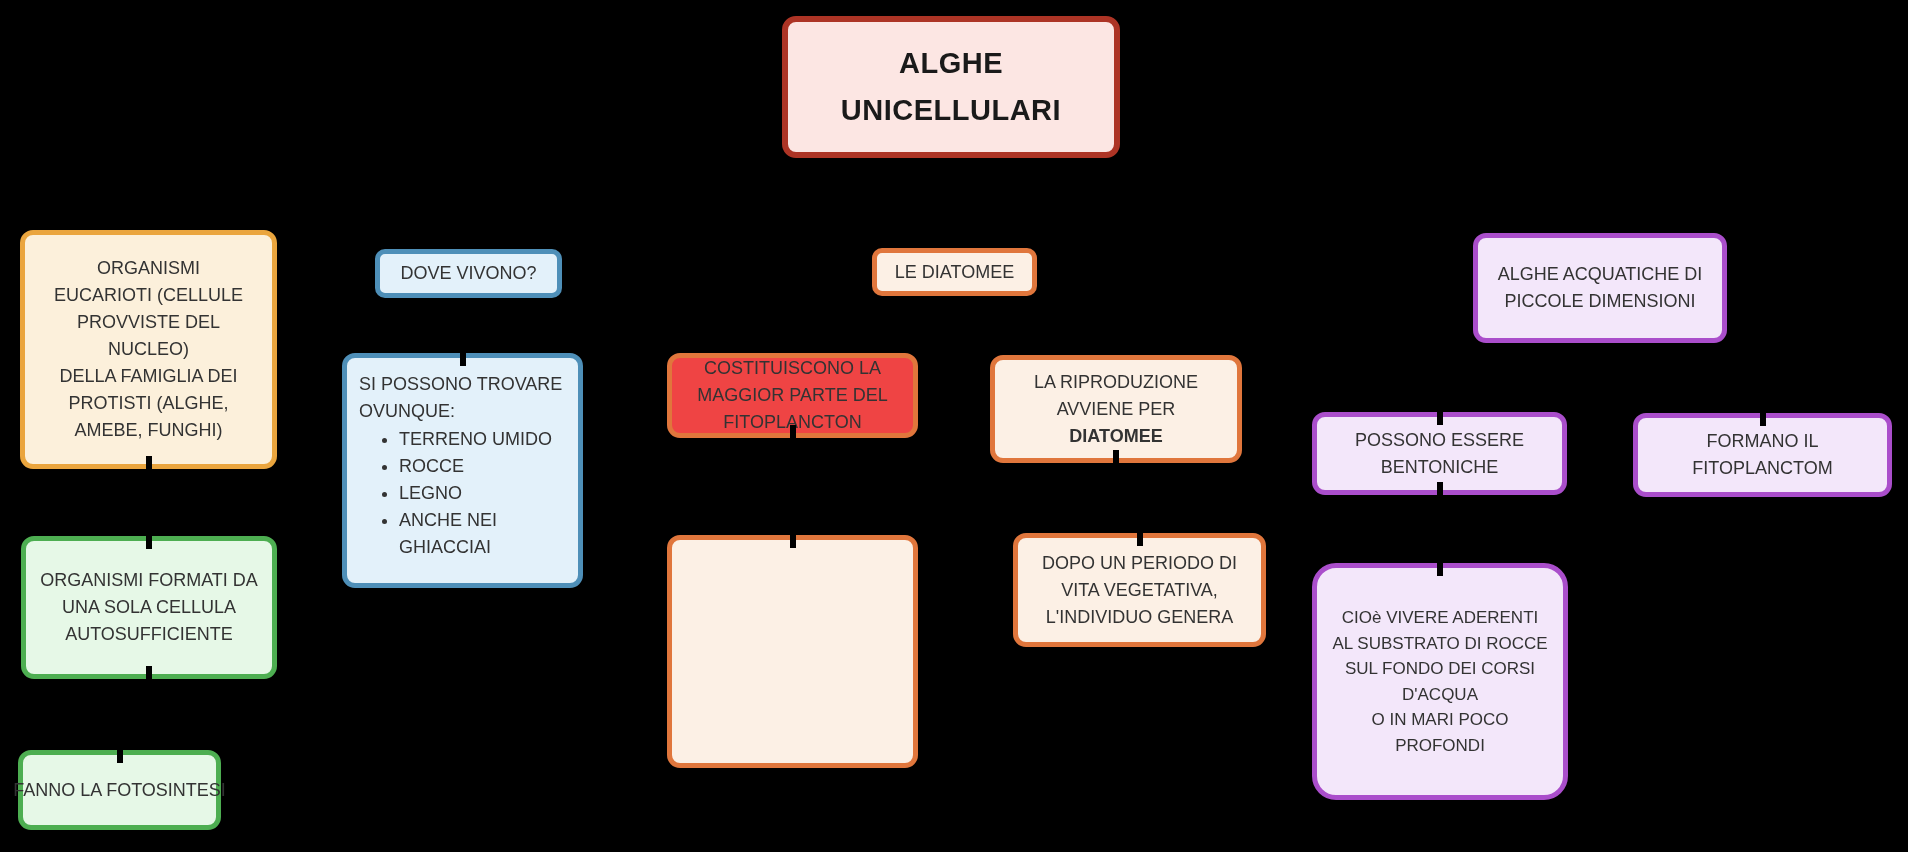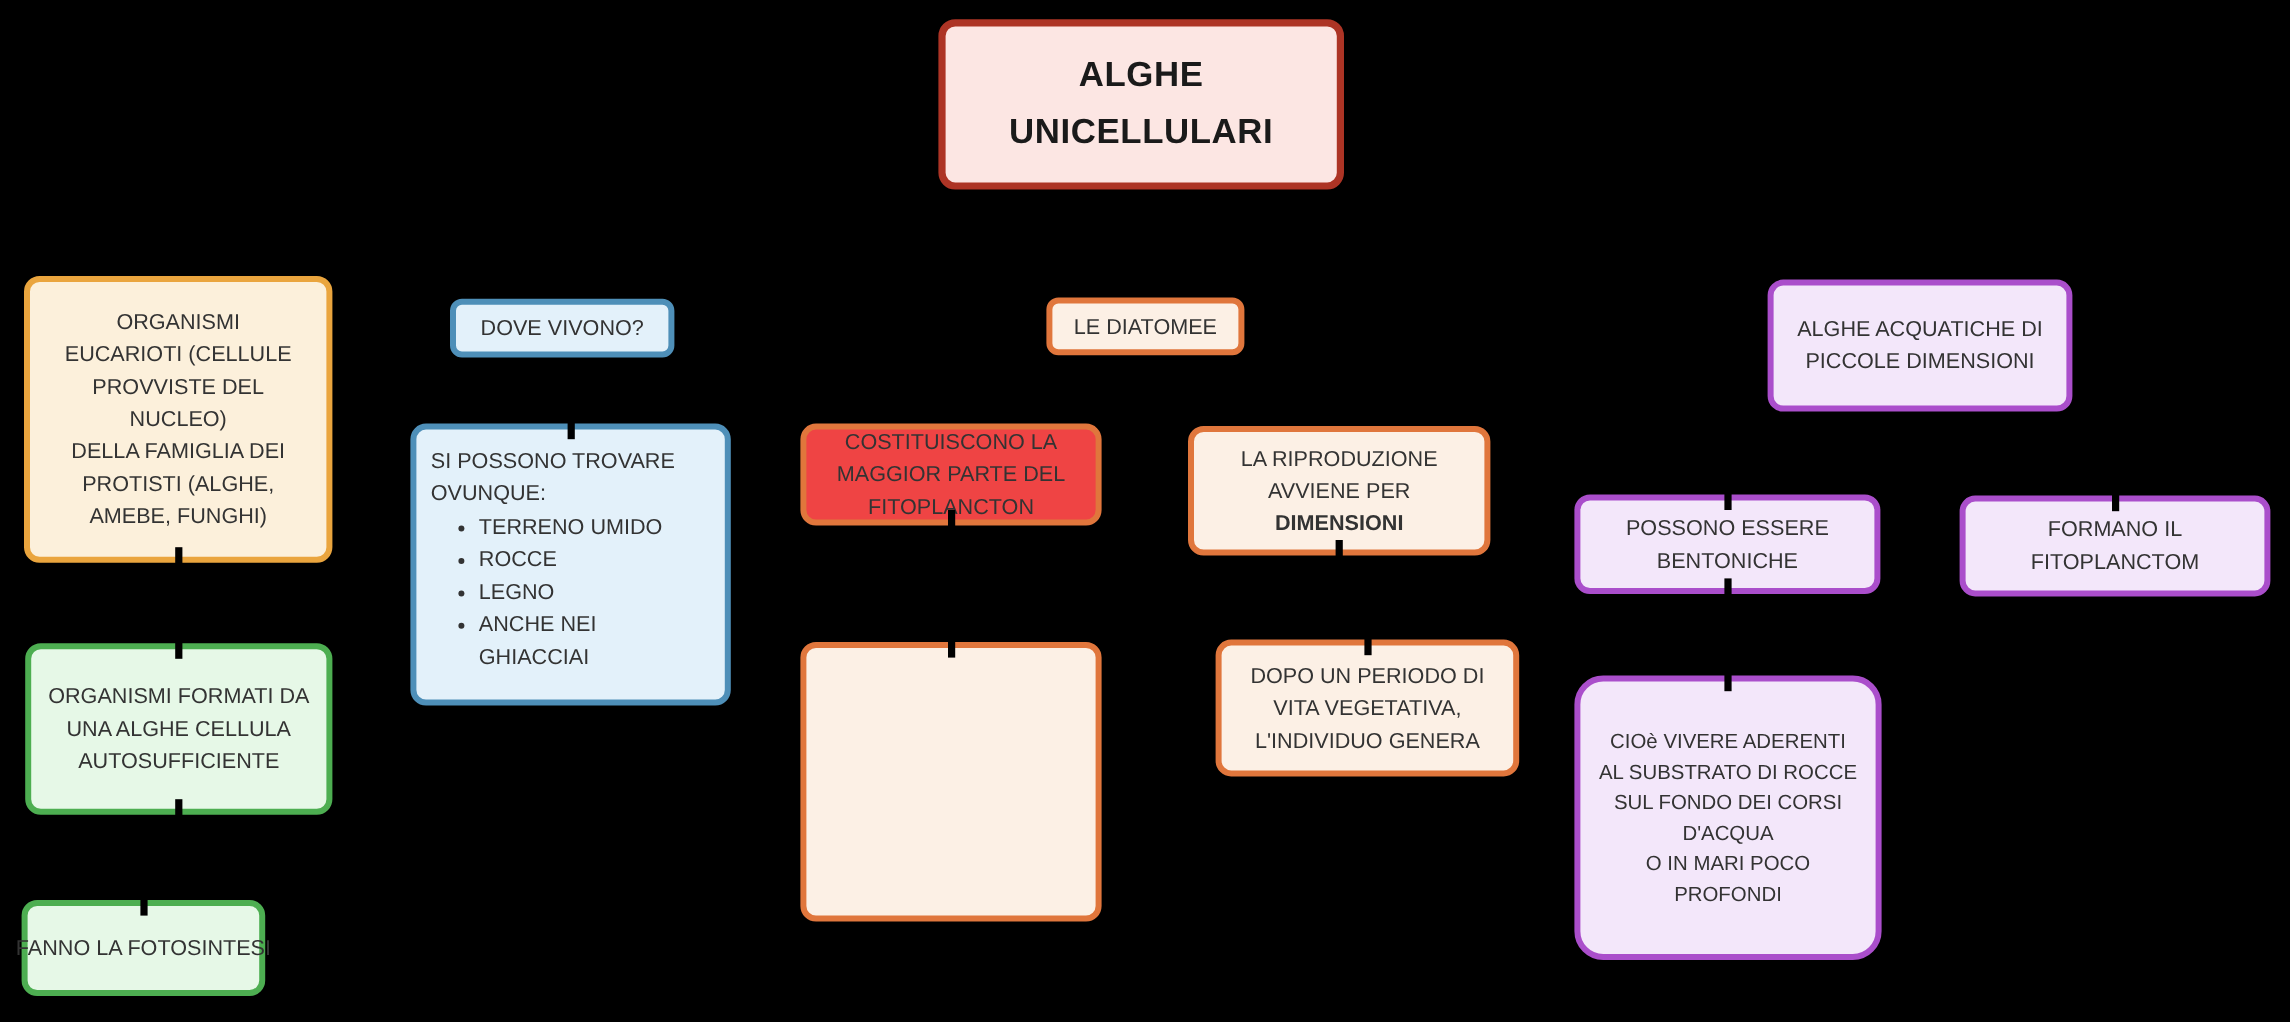--- a/index.html
+++ b/index.html
@@ -88,36 +88,36 @@
 PROVVISTE DEL
 NUCLEO)
 DELLA FAMIGLIA DEI
 PROTISTI (ALGHE,
 AMEBE, FUNGHI)</span>
     <div class="stub stub-bottom"></div>
   </div>
 
   <div class="node" style="left: 21px; top: 536px; width: 256px; height: 143px; border-color: rgb(77, 174, 81); background: rgb(230, 248, 231);">
     <span class="txt">ORGANISMI FORMATI DA
-UNA ALGHE CELLULA
+UNA SOLA CELLULA
 AUTOSUFFICIENTE</span>
     <div class="stub stub-top"></div>
     <div class="stub stub-bottom"></div>
   </div>
 
   <div class="node" style="left: 18px; top: 750px; width: 203px; height: 80px; border-color: rgb(77, 174, 81); background: rgb(230, 248, 231);">
     <span class="txt">FANNO LA FOTOSINTESI</span>
     <div class="stub stub-top"></div>
   </div>
 
   <div class="node node-header" style="left: 375px; top: 233px; width: 187px; height: 49px; border-color: rgb(78, 143, 184); background: rgb(227, 241, 250);">
     <span class="txt">DOVE VIVONO?</span>
   </div>
 
-  <div class="node node-list" style="left: 342px; top: 353px; width: 267px; height: 235px; border-color: rgb(78, 143, 184); background: rgb(227, 241, 250);">
+  <div class="node node-list" style="left: 342px; top: 353px; width: 241px; height: 235px; border-color: rgb(78, 143, 184); background: rgb(227, 241, 250);">
     <span class="txt">SI POSSONO TROVARE
 OVUNQUE:</span>
     <ul>
       <li>TERRENO UMIDO</li>
       <li>ROCCE</li>
       <li>LEGNO</li>
       <li>ANCHE NEI
 GHIACCIAI</li>
     </ul>
     <div class="stub stub-top"></div>
@@ -130,21 +130,21 @@
   <div class="node" style="left: 667px; top: 353px; width: 251px; height: 85px; border-color: rgb(224, 118, 60); background: #ef4444;">
     <span class="txt">COSTITUISCONO LA
 MAGGIOR PARTE DEL
 FITOPLANCTON</span>
     <div class="stub stub-bottom"></div>
   </div>
 
   <div class="node" style="left: 990px; top: 355px; width: 252px; height: 108px; border-color: rgb(224, 118, 60); background: rgb(252, 240, 229);">
     <span class="txt">LA RIPRODUZIONE
 AVVIENE PER</span>
-    <span class="txt bold-line">DIMENSIONI</span>
+    <span class="txt bold-line">DIATOMEE</span>
     <div class="stub stub-bottom"></div>
   </div>
 
   <div class="node" style="left: 667px; top: 535px; width: 251px; height: 233px; border-color: rgb(224, 118, 60); background: rgb(252, 240, 229);">
     <div class="stub stub-top"></div>
   </div>
 
   <div class="node" style="left: 989px; top: 533px; width: 253px; height: 114px; border-color: rgb(224, 118, 60); background: rgb(252, 240, 229); margin-left: 24px;">
     <span class="txt">DOPO UN PERIODO DI
 VITA VEGETATIVA,

